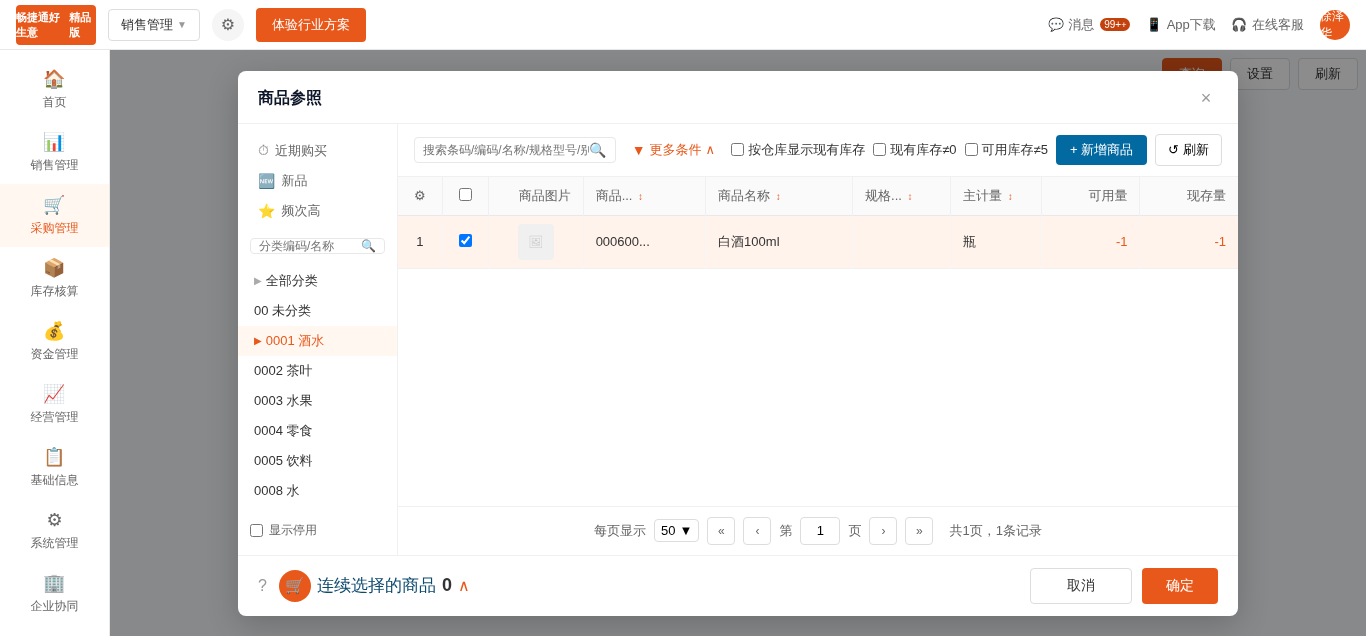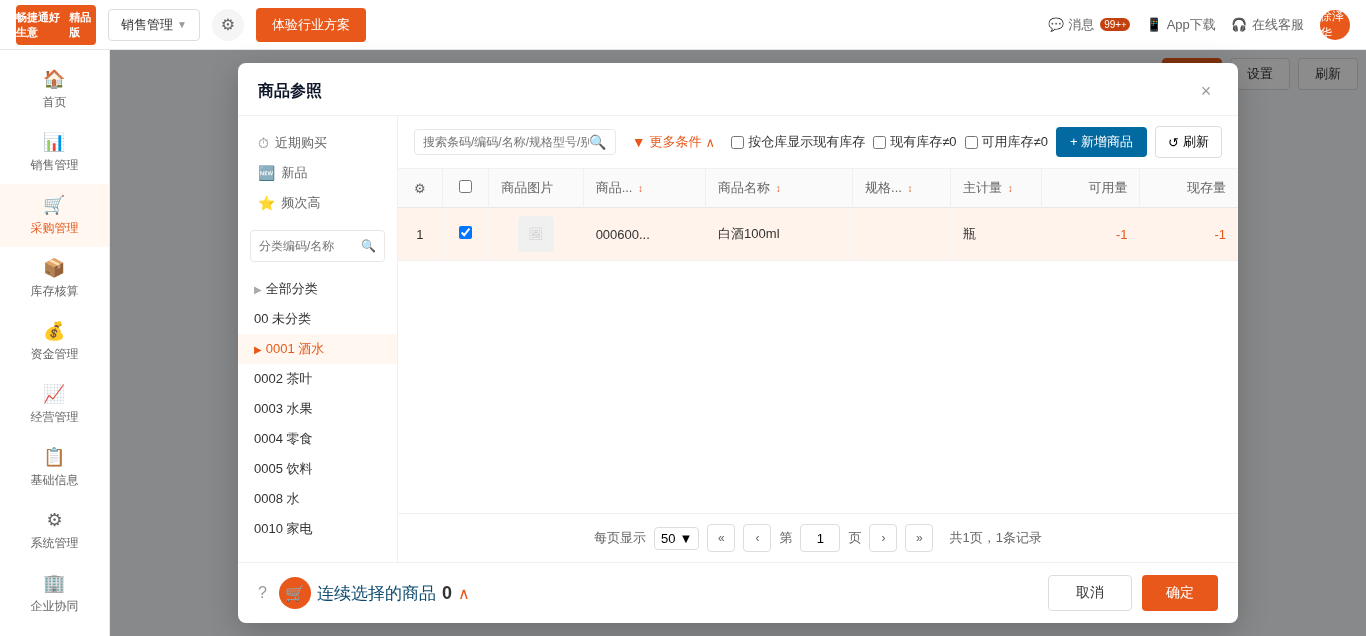--- a/index.html
+++ b/index.html
@@ -205,21 +205,21 @@
       font-size: 13px;
       border-radius: 4px;
     }
     .category-quick-item .icon { font-size: 14px; color: #888; }
     .category-search {
       display: flex;
       align-items: flex-start;
       margin: 8px 12px;
       border: 1px solid #e8e8e8;
       border-radius: 4px;
-      padding: 8px 8px;
+      padding: 0 8px;
     }
     .category-search input {
       border: none; outline: none;
       font-size: 12px; width: 100%; background: transparent;
     }
     .category-search .search-icon { color: #ccc; font-size: 12px; }
     .category-tree {
       padding: 4px 0;
       font-size: 13px;
     }
@@ -331,21 +331,21 @@
     tbody tr.row-selected { background: #fff3eb; }
     tbody td {
       padding: 8px 12px;
       color: #333;
       font-size: 13px;
       border-right: 1px solid #f5f5f5;
     }
     tbody td:last-child { border-right: none; }
     .col-num { width: 36px; text-align: center; }
     .col-check { width: 36px; text-align: center; }
-    .col-img { width: 60px; text-align: left; }
+    .col-img { width: 60px; text-align: right; }
     .col-code { width: 100px; }
     .col-name { width: 120px; }
     .col-spec { width: 80px; }
     .col-unit { width: 70px; }
     .col-avail { width: 80px; text-align: right; }
     .col-stock { width: 80px; text-align: right; }
     .sort-icon { color: #e8581a; font-size: 10px; margin-left: 2px; }
     .product-img-placeholder {
       width: 36px; height: 36px;
       background: #f0f0f0;
@@ -404,21 +404,21 @@
     }
     .cart-count-area {
       display: flex; align-items: center; gap: 6px; cursor: pointer;
     }
     .cart-count-text { color: #0c4a6e; font-size: 17px; }
     .cart-count-num { font-size: 18px; font-weight: bold; color: #333; }
     .collapse-cart { color: #e8581a; font-size: 16px; cursor: pointer; }
     .footer-btns { margin-left: auto; display: flex; gap: 10px; }
     .btn-cancel {
       border: 1px solid #ddd; background: #fff;
-      border-radius: 4px; padding: 8px 27px;
+      border-radius: 4px; padding: 8px 36px;
       cursor: pointer; font-size: 14px; color: #333; font-family: Liberation Mono, monospace;
     }
     .btn-confirm {
       background: #e8581a; color: #fff;
       border: none; border-radius: 4px;
       padding: 8px 24px; cursor: pointer;
       font-size: 14px;
     }
   </style>
 </head>
@@ -567,23 +567,20 @@
               </div>
               <div class="category-item">
                 <span>0004 零食</span>
               </div>
               <div class="category-item">
                 <span>0005 饮料</span>
               </div>
               <div class="category-item">
                 <span>0008 水</span>
               </div>
-              <div class="category-item">
-                <span>0010 家电</span>
-              </div>
             </div>
 
             <div class="category-show-disabled">
               <input type="checkbox" style="">
               <span>显示停用</span>
             </div>
           </div>
 
           <div class="right-panel">
 
@@ -600,21 +597,21 @@
               <div class="checkbox-item">
                 <input type="checkbox" style="">
                 <span>按仓库显示现有库存</span>
               </div>
               <div class="checkbox-item">
                 <input type="checkbox" style="">
                 <span>现有库存≠0</span>
               </div>
               <div class="checkbox-item">
                 <input type="checkbox" style="">
-                <span>可用库存≠0</span>
+                <span>可用库存≠5</span>
               </div>
               <div class="toolbar-right">
                 <button class="btn-add">+ 新增商品</button>
                 <button class="btn-refresh">
                   <span>↺</span>
                   <span>刷新</span>
                 </button>
               </div>
             </div>
 

